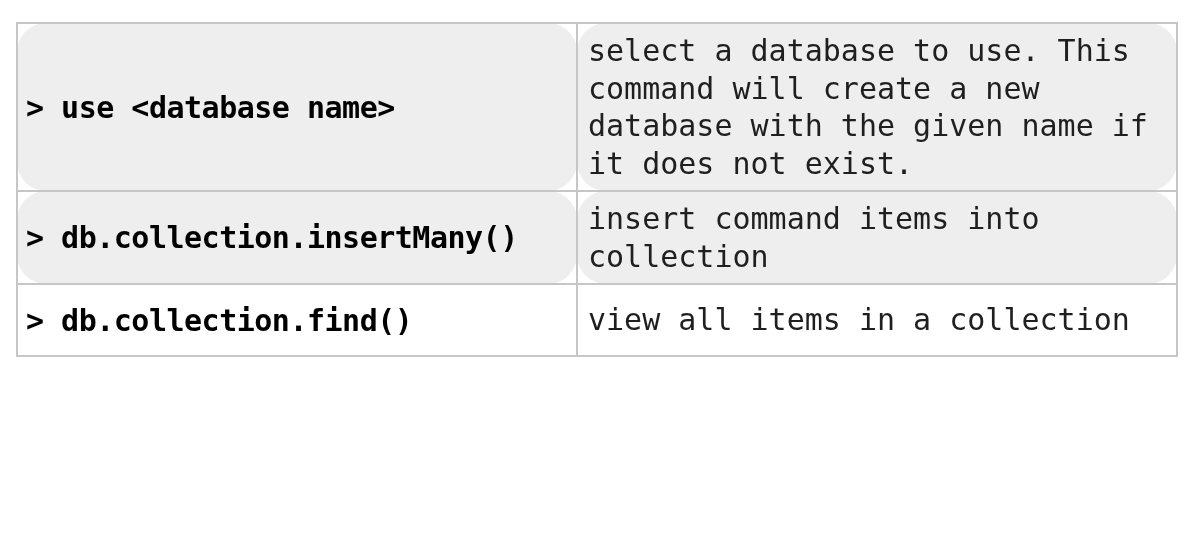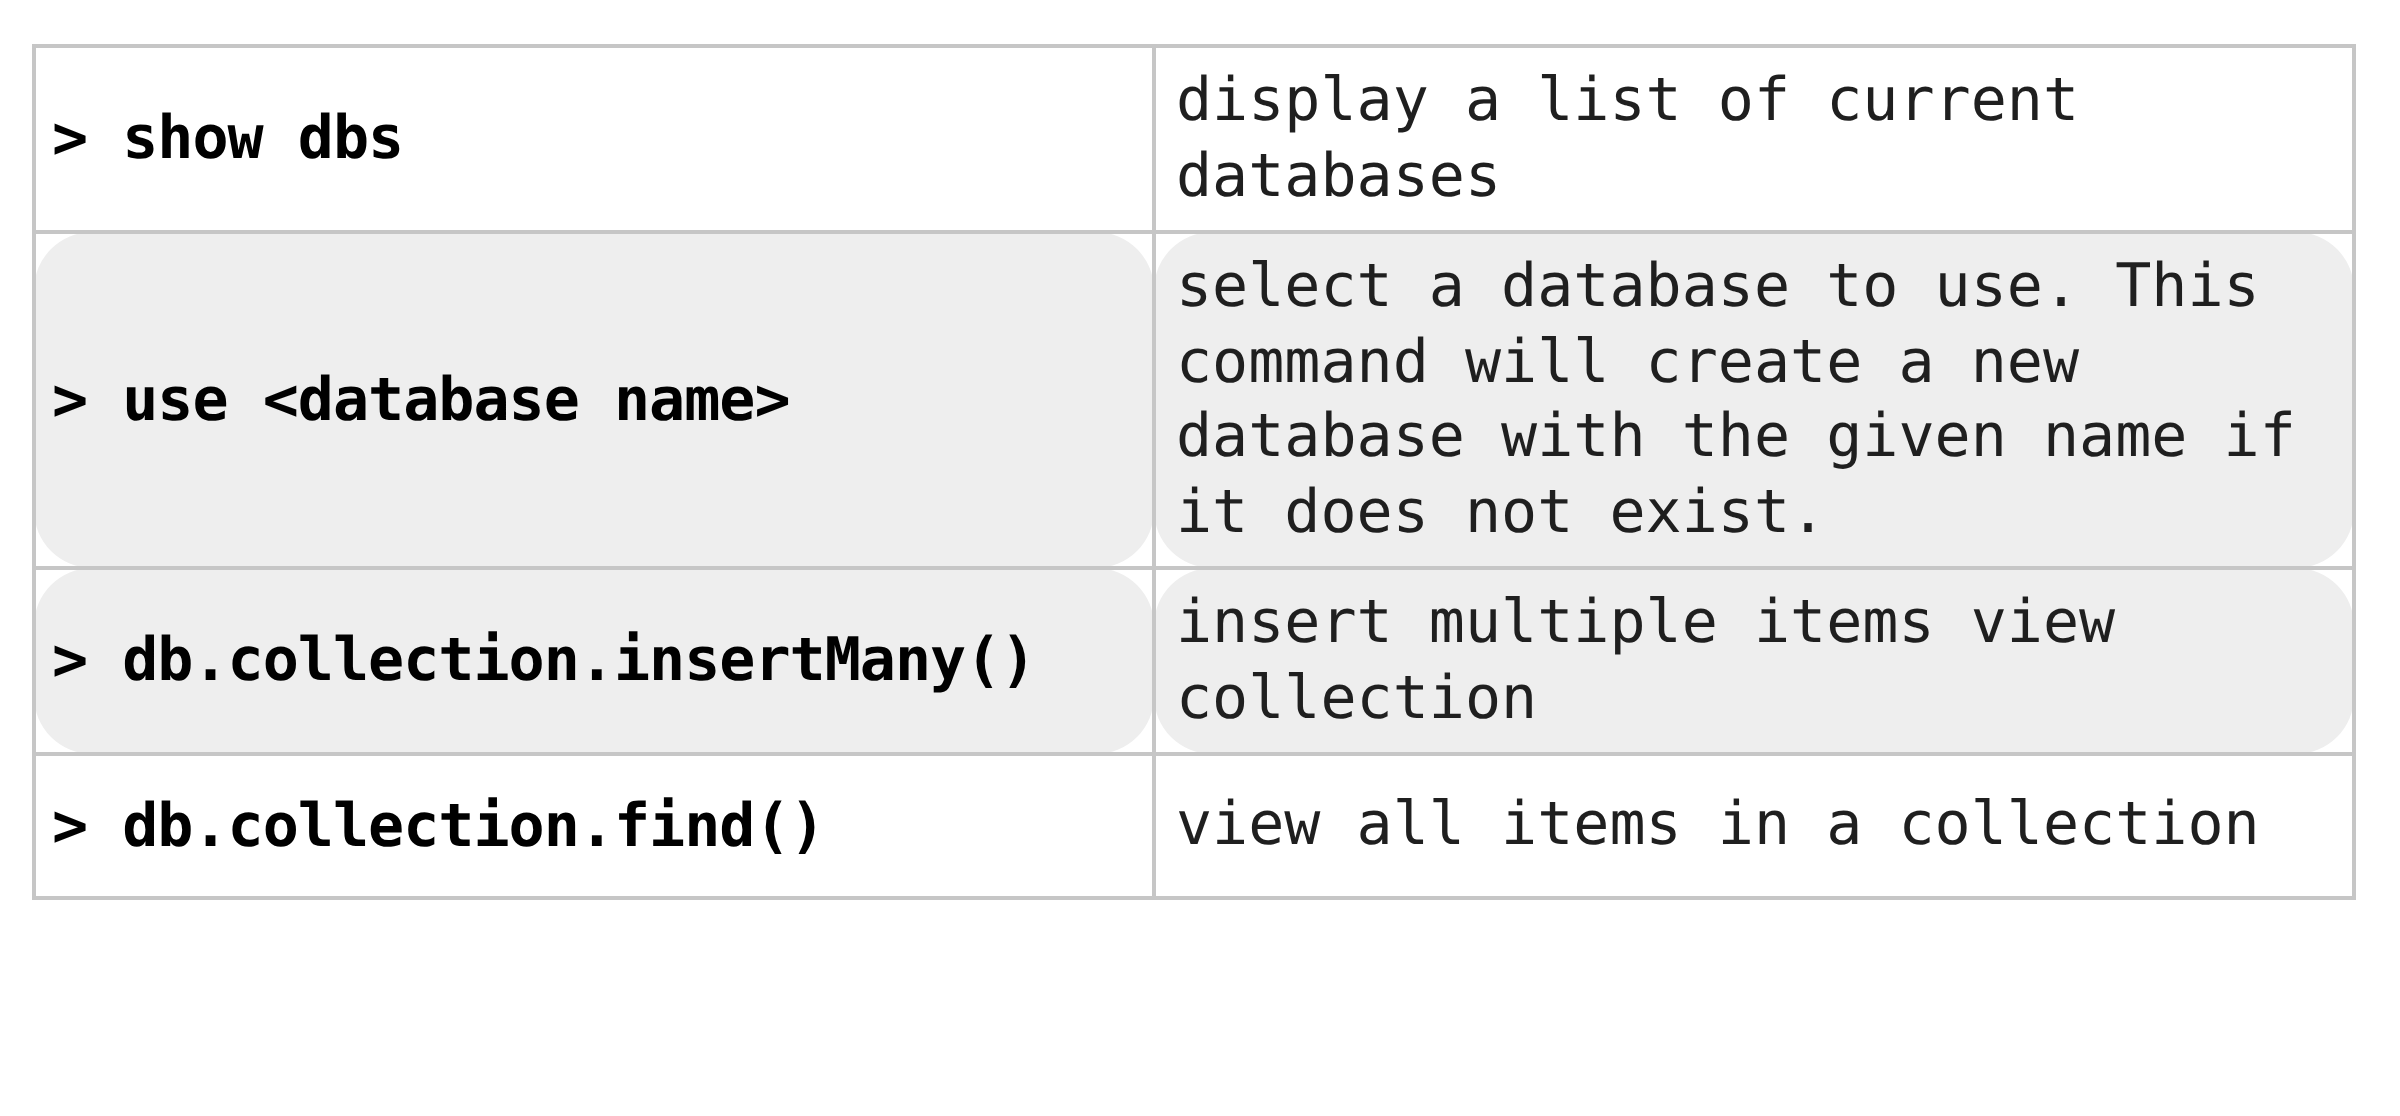--- a/index.html
+++ b/index.html
@@ -49,34 +49,30 @@
     background: #eeeeee;
     border-radius: 29px;
   }
 </style>
 </head>
 <body>
 
 <div class="table-wrap">
   <table class="cmd-table">
     <tbody>
-  <tr>
-    <td class="cmd">&gt; show dbs</td>
-    <td class="desc">display a list of current databases</td>
-  </tr>
 
   <tr class="alt">
     <td class="cmd">&gt; use &lt;database name&gt;</td>
     <td class="desc">select a database to use. This command will create a new database with the given name if it does not exist.</td>
   </tr>
 
 
   <tr class="alt">
     <td class="cmd">&gt; db.collection.insertMany()</td>
-    <td class="desc">insert multiple items view collection</td>
+    <td class="desc">insert command items into collection</td>
   </tr>
 
   <tr>
     <td class="cmd">&gt; db.collection.find()</td>
     <td class="desc">view all items in a collection</td>
   </tr>
 </tbody>
   </table>
 </div>
 

